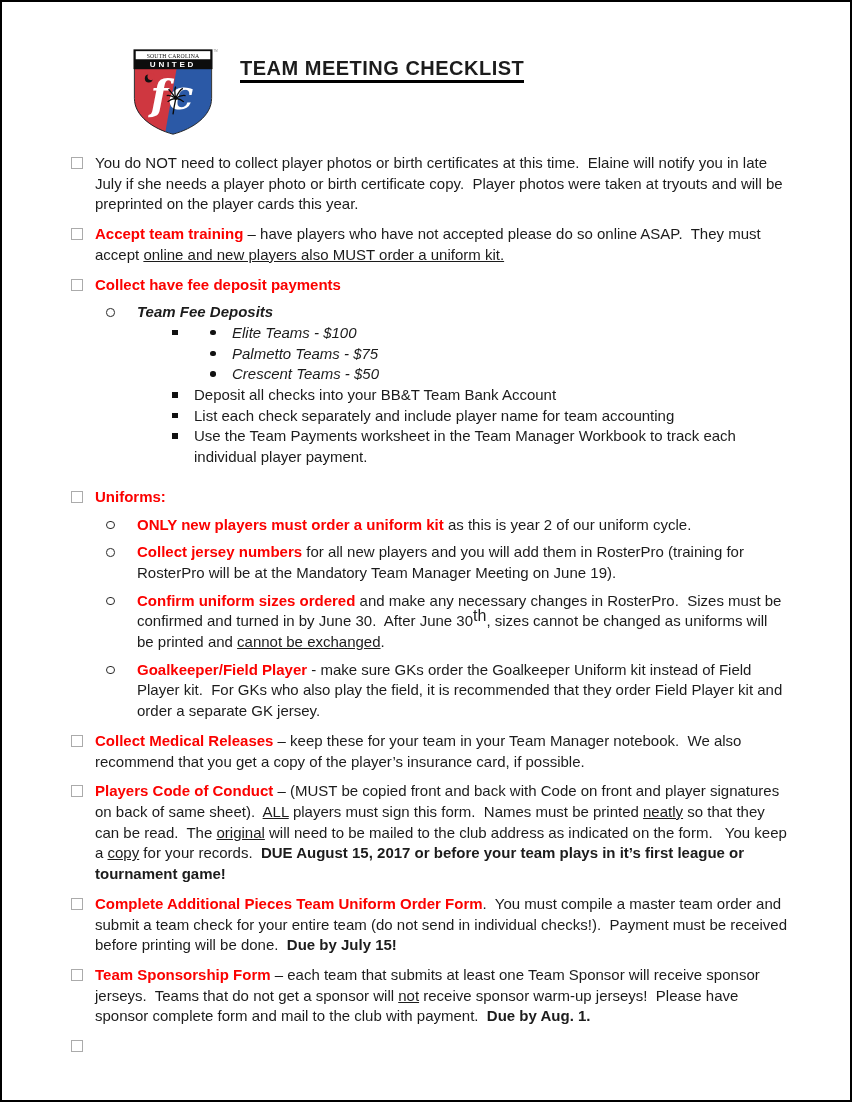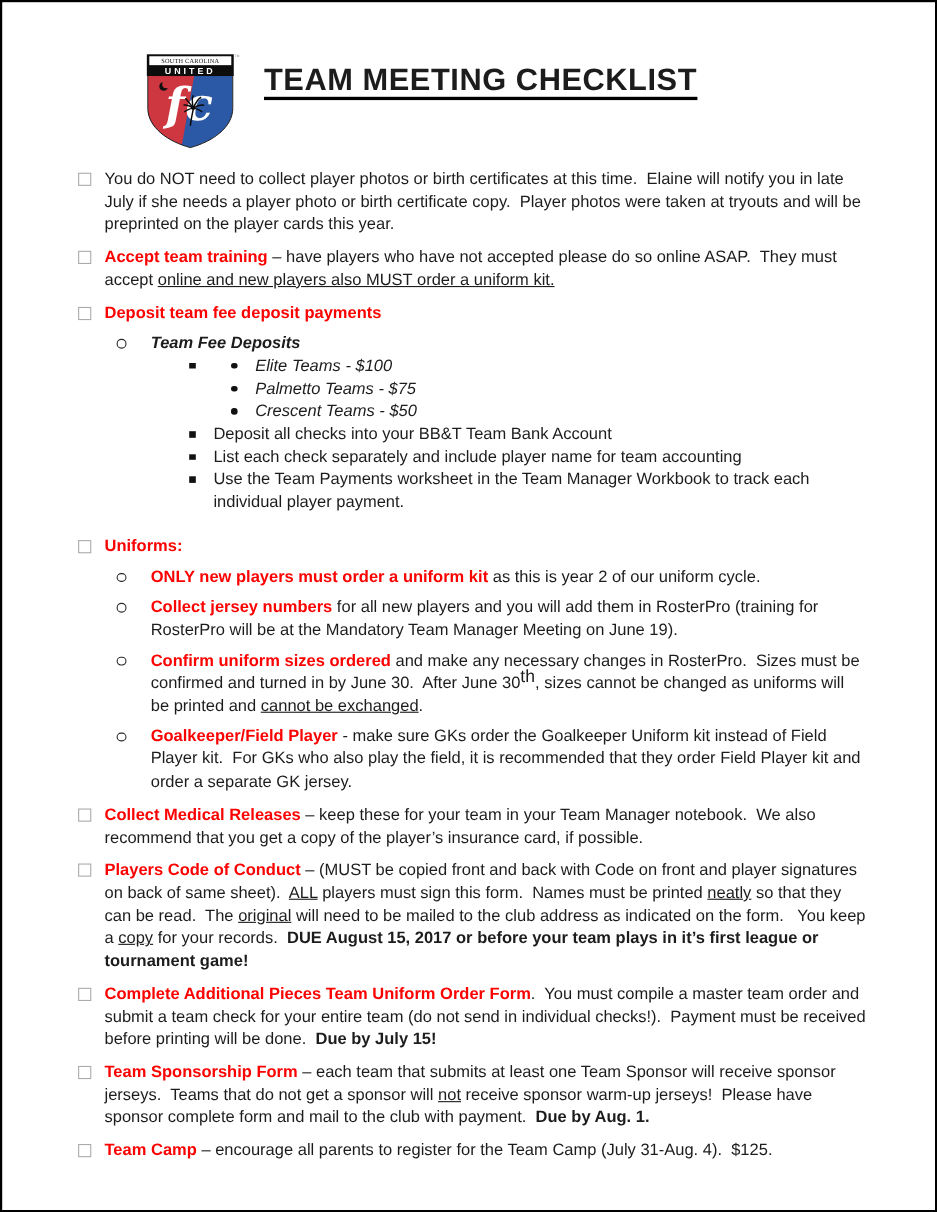--- a/index.html
+++ b/index.html
@@ -3,21 +3,21 @@
 <meta charset="utf-8">
 <style>
   html,body{margin:0;padding:0;background:#fff;}
   body{font-family:"Liberation Sans","DejaVu Sans",sans-serif;color:#1c1c1c;}
   #page{position:relative;width:852px;height:1102px;box-sizing:border-box;
         border:2px solid #000;background:#fff;overflow:hidden;}
 
   
   #header{display:flex;align-items:flex-start;padding:46px 0 0 126px;}
   #logo{width:90px;height:88px;flex:0 0 auto;}
-  #title{margin:10px 12px 0 22px;font-size:28px;font-weight:bold;letter-spacing:.5px;
+  #title{margin:10px 12px 0 22px;font-size:20px;font-weight:bold;letter-spacing:.5px;
          border-bottom:3px solid #000;padding-bottom:1px;line-height:1.05;}
 
   
   #checklist{margin-top:17px;}
   .item{position:relative;font-size:15px;line-height:20.7px;box-sizing:border-box;
         padding-right:62px;white-space:pre-wrap;}
   .item .content{white-space:pre-wrap;}
   .lv1{padding-left:93px;margin-top:9px;}
   .lv2{padding-left:135px;margin-top:7px;}
   .lv3{padding-left:192px;margin-top:0;}
@@ -87,34 +87,34 @@
         <text x="50" y="21.2" text-anchor="middle" font-family="Liberation Sans, sans-serif" font-size="9" font-weight="bold" fill="#ffffff" letter-spacing="3">UNITED</text>
         <text x="95" y="4.5" font-size="3.2" fill="#888">TM</text>
       </g>
     </svg>
     <div id="title">TEAM MEETING CHECKLIST</div>
   </div>
 
   <div id="checklist">
       <div class="item lv1"><span class="marker m1"></span><span class="content"><span>You do NOT need to collect player photos or birth certificates at this time.  Elaine will notify you in late July if she needs a player photo or birth certificate copy.  Player photos were taken at tryouts and will be preprinted on the player cards this year.</span></span></div>
       <div class="item lv1"><span class="marker m1"></span><span class="content"><span class="s-rb">Accept team training</span><span> – have players who have not accepted please do so online ASAP.  They must accept </span><span class="s-u">online and new players also MUST order a uniform kit.</span></span></div>
-      <div class="item lv1"><span class="marker m1"></span><span class="content"><span class="s-rb">Deposit team fee deposit payments</span></span></div>
+      <div class="item lv1"><span class="marker m1"></span><span class="content"><span class="s-rb">Collect have fee deposit payments</span></span></div>
       <div class="item lv2"><span class="marker m2"></span><span class="content"><span class="s-bi">Team Fee Deposits</span></span></div>
       <div class="item lv3"><span class="marker m3"></span></div>
       <div class="item lv4"><span class="marker m4"></span><span class="content"><span class="s-i">Elite Teams - $100</span></span></div>
       <div class="item lv4"><span class="marker m4"></span><span class="content"><span class="s-i">Palmetto Teams - $75</span></span></div>
       <div class="item lv4"><span class="marker m4"></span><span class="content"><span class="s-i">Crescent Teams - $50</span></span></div>
       <div class="item lv3"><span class="marker m3"></span><span class="content"><span>Deposit all checks into your BB&amp;T Team Bank Account</span></span></div>
       <div class="item lv3"><span class="marker m3"></span><span class="content"><span>List each check separately and include player name for team accounting</span></span></div>
       <div class="item lv3"><span class="marker m3"></span><span class="content"><span>Use the Team Payments worksheet in the Team Manager Workbook to track each individual player payment.</span></span></div>
       <div class="item lv1 extra"><span class="marker m1"></span><span class="content"><span class="s-rb">Uniforms:</span></span></div>
       <div class="item lv2"><span class="marker m2"></span><span class="content"><span class="s-rb">ONLY new players must order a uniform kit</span><span> as this is year 2 of our uniform cycle.</span></span></div>
       <div class="item lv2"><span class="marker m2"></span><span class="content"><span class="s-rb">Collect jersey numbers</span><span> for all new players and you will add them in RosterPro (training for RosterPro will be at the Mandatory Team Manager Meeting on June 19).</span></span></div>
       <div class="item lv2"><span class="marker m2"></span><span class="content"><span class="s-rb">Confirm uniform sizes ordered</span><span> and make any necessary changes in RosterPro.  Sizes must be confirmed and turned in by June 30.  After June 30</span><span class="s-sup">th</span><span>, sizes cannot be changed as uniforms will be printed and </span><span class="s-u">cannot be exchanged</span><span>.</span></span></div>
       <div class="item lv2"><span class="marker m2"></span><span class="content"><span class="s-rb">Goalkeeper/Field Player</span><span> - make sure GKs order the Goalkeeper Uniform kit instead of Field Player kit.  For GKs who also play the field, it is recommended that they order Field Player kit and order a separate GK jersey.</span></span></div>
       <div class="item lv1"><span class="marker m1"></span><span class="content"><span class="s-rb">Collect Medical Releases</span><span> – keep these for your team in your Team Manager notebook.  We also recommend that you get a copy of the player’s insurance card, if possible.</span></span></div>
       <div class="item lv1"><span class="marker m1"></span><span class="content"><span class="s-rb">Players Code of Conduct</span><span> – (MUST be copied front and back with Code on front and player signatures on back of same sheet).  </span><span class="s-u">ALL</span><span> players must sign this form.  Names must be printed </span><span class="s-u">neatly</span><span> so that they can be read.  The </span><span class="s-u">original</span><span> will need to be mailed to the club address as indicated on the form.   You keep a </span><span class="s-u">copy</span><span> for your records.  </span><span class="s-b">DUE August 15, 2017 or before your team plays in it’s first league or tournament game!</span></span></div>
       <div class="item lv1"><span class="marker m1"></span><span class="content"><span class="s-rb">Complete Additional Pieces Team Uniform Order Form</span><span>.  You must compile a master team order and submit a team check for your entire team (do not send in individual checks!).  Payment must be received before printing will be done.  </span><span class="s-b">Due by July 15!</span></span></div>
       <div class="item lv1"><span class="marker m1"></span><span class="content"><span class="s-rb">Team Sponsorship Form</span><span> – each team that submits at least one Team Sponsor will receive sponsor jerseys.  Teams that do not get a sponsor will </span><span class="s-u">not</span><span> receive sponsor warm-up jerseys!  Please have sponsor complete form and mail to the club with payment.  </span><span class="s-b">Due by Aug. 1.</span></span></div>
-      <div class="item lv1"><span class="marker m1"></span><span class="content"><span class="s-rb">Team Camp</span><span> – encourage all parents to register for the Team Camp (July 31-Aug. 4).  $125.</span></span></div>
+      <div class="item lv1"><span class="marker m1"></span></div>
     </div>
 
 </div>
 
 </body></html>

